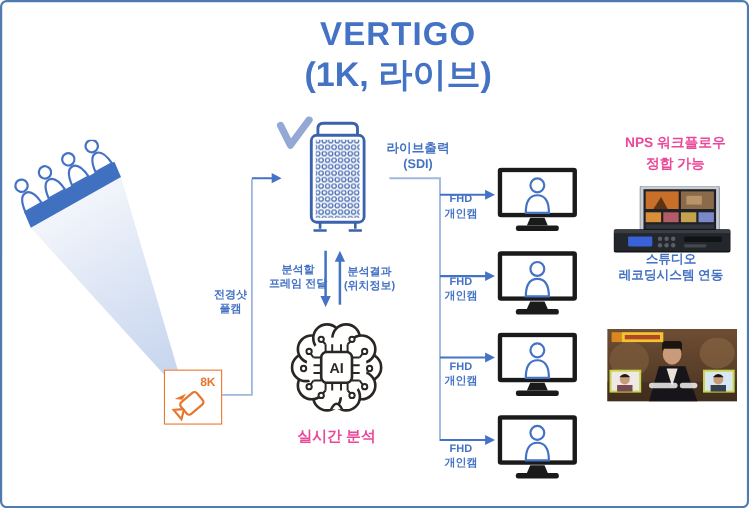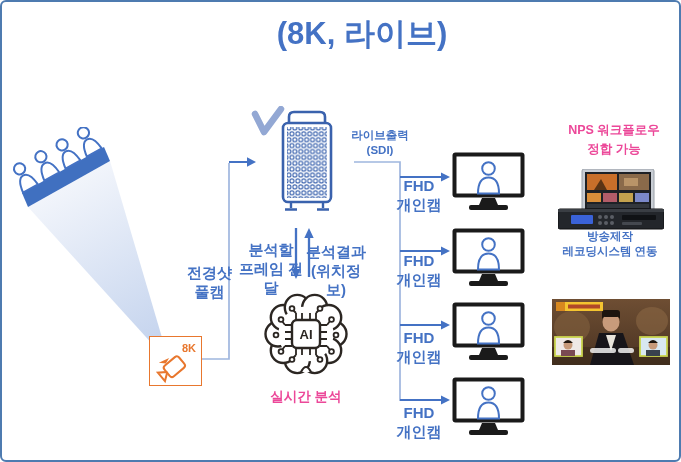--- a/index.html
+++ b/index.html
@@ -5,21 +5,21 @@
   html,body{margin:0;padding:0;background:#fff;}
   #canvas{
     position:relative;width:681px;height:462px;box-sizing:border-box;
     border:2px solid #4E7BB0;border-radius:6px;background:#fff;overflow:hidden;
     font-family:"Liberation Sans",sans-serif;
   }
   .abs{position:absolute;}
   .title-block{left:160px;top:13px;width:400px;text-align:center;color:#4472C4;font-weight:700;}
   .title-line1{font-size:30px;line-height:34px;letter-spacing:1px;}
   .title-line2{font-size:31px;line-height:38px;}
-  .lbl{position:absolute;font-weight:700;font-size:15px;line-height:1.28;color:#4472C4;
+  .lbl{position:absolute;font-weight:700;font-size:10px;line-height:1.28;color:#4472C4;
        text-align:center;white-space:pre-line;}
   .lbl-orange{color:#ec4899;}
   .camera-box{left:147px;top:334px;width:51px;height:48px;border:1.6px solid #E8772E;background:#fff;}
   .badge-8k{position:absolute;right:5px;top:5px;color:#E8772E;font-weight:700;font-size:11px;}
   svg{display:block;}
   .wires{left:0;top:0;pointer-events:none;}
 </style>
 </head>
 <body>
 
@@ -46,21 +46,22 @@
       <polygon points="439,393.5 439,402.5 448,398"></polygon>
     </g>
 
     <line x1="294" y1="226" x2="294" y2="269" stroke="#4472C4" stroke-width="2.3"></line>
     <polygon points="289.3,267 298.7,267 294,277" fill="#4472C4"></polygon>
     <line x1="307" y1="275" x2="307" y2="234" stroke="#4472C4" stroke-width="2.3"></line>
     <polygon points="302.3,236 311.7,236 307,226" fill="#4472C4"></polygon>
   </svg>
 
   <div class="abs title-block">
-    <div class="title-line2">(8K, 라이브)</div>
+    <div class="title-line1">VERTIGO</div>
+    <div class="title-line2">(1K, 라이브)</div>
   </div>
 
   <svg class="abs" style="left:8px;top:125px;" width="200" height="240" viewBox="0 0 200 240">
     <defs>
       <linearGradient id="beamG" gradientUnits="userSpaceOnUse" x1="58" y1="55" x2="150" y2="215">
         <stop offset="0" stop-color="#F2F5FB"></stop>
         <stop offset="1" stop-color="#C5D4EE"></stop>
       </linearGradient>
     </defs>
     <polygon points="18,80 100,34 153,214 145,220" fill="url(#beamG)"></polygon>
@@ -233,21 +234,21 @@
         <circle cx="48" cy="48" r="2"></circle>
         <circle cx="54" cy="48" r="2"></circle>
       <circle cx="42" cy="54" r="2"></circle>
         <circle cx="48" cy="54" r="2"></circle>
         <circle cx="54" cy="54" r="2"></circle>
     </g>
     <rect x="64" y="46" width="34" height="5" rx="1" fill="#101215"></rect>
     <rect x="64" y="53" width="20" height="3" rx="1" fill="#44484F"></rect>
   </svg>
 
-  <div class="lbl" style="left:548px;top:227px;width:120px;font-size:11.5px;">방송제작
+  <div class="lbl" style="left:548px;top:227px;width:120px;font-size:11.5px;">스튜디오
 레코딩시스템 연동</div>
 
   <svg class="abs" style="left:550px;top:297px;" width="118" height="66" viewBox="0 0 118 66">
     <defs>
       <linearGradient id="bgB" x1="0" y1="0" x2="0" y2="1">
         <stop offset="0" stop-color="#6E4E33"></stop>
           <stop offset="1" stop-color="#4A3322"></stop>
       </linearGradient>
     </defs>
     <rect x="0" y="0" width="118" height="66" fill="url(#bgB)"></rect>

